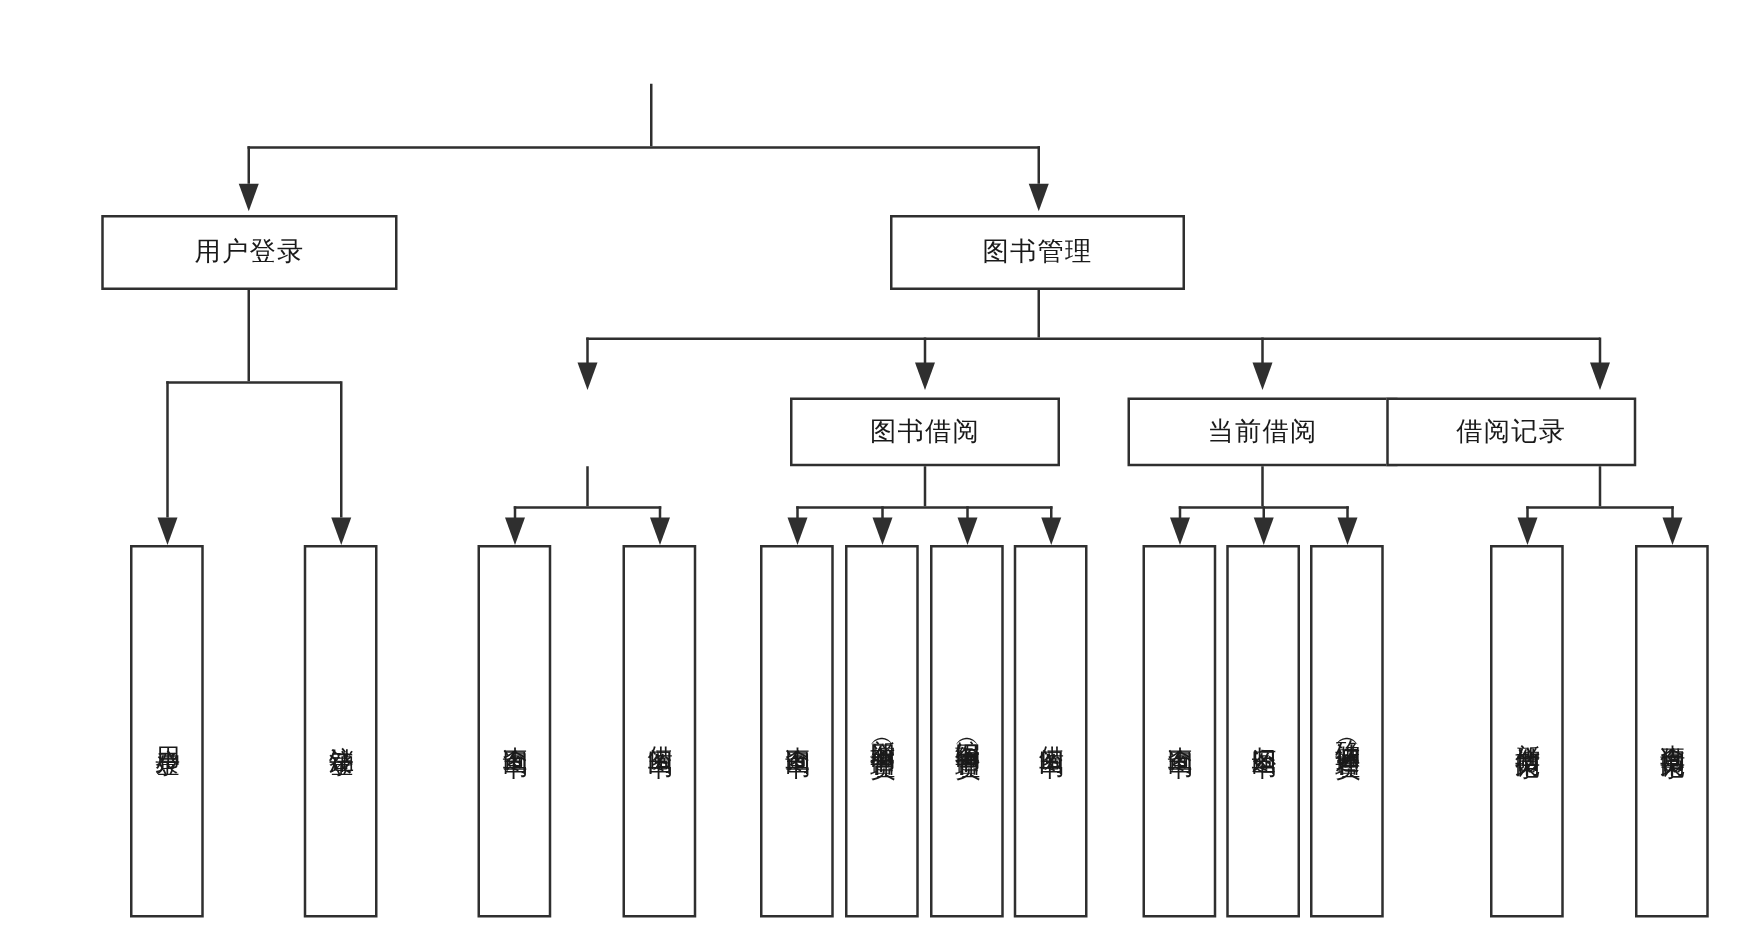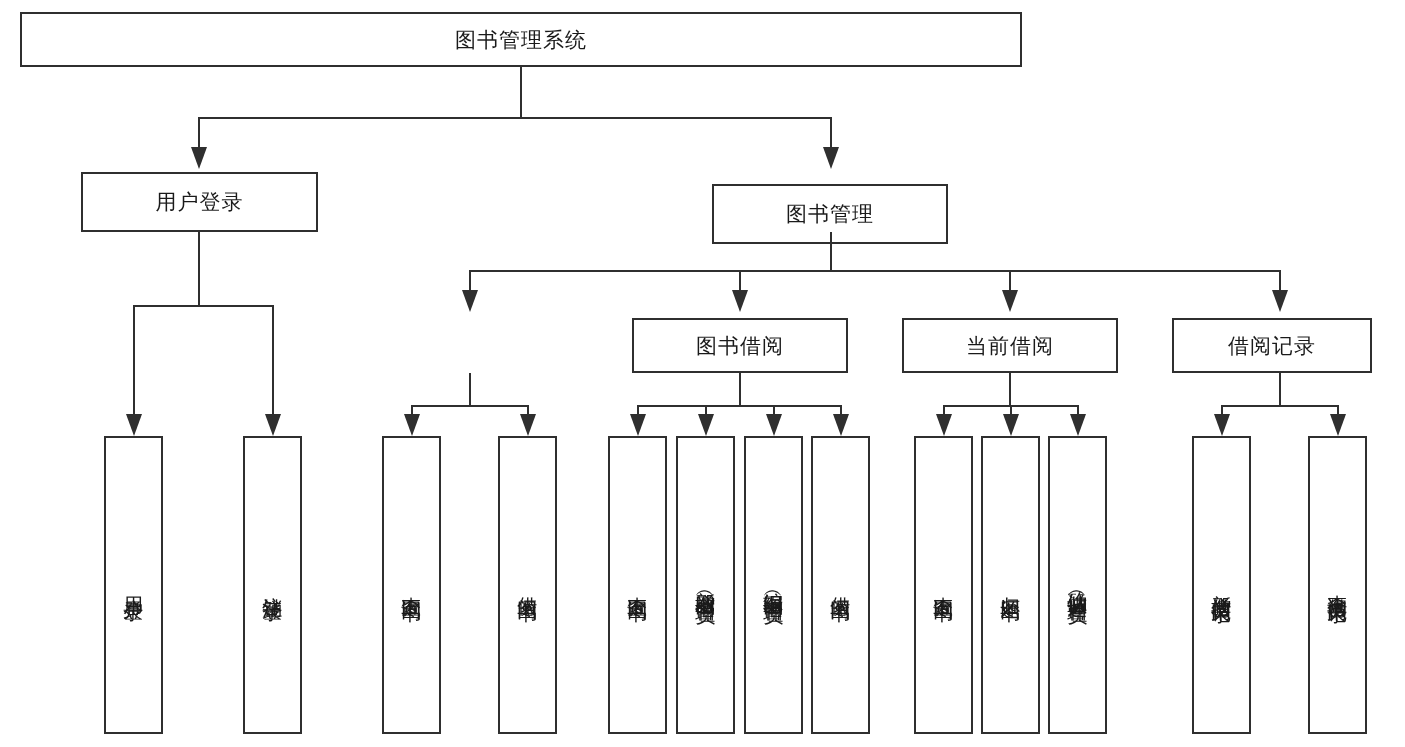--- a/index.html
+++ b/index.html
@@ -79,39 +79,36 @@
     letter-spacing: 0.5px;
     white-space: nowrap;
     user-select: none;
   }
 </style>
 </head>
 <body>
 
 <div id="canvas">
 
-  <div class="node root horizontal" style="left:20px; top:12px; width:1002px; height:55px;">
-    <span>图书管理系统</span>
-  </div>
 
   <div class="line-v" style="left:520px; top:67px; height:50px;"></div>
 
   <div class="line-h" style="left:198px; top:117px; width:634px;"></div>
 
   <div class="line-v" style="left:198px; top:117px; height:30px;"></div>
   <div class="arrow" style="left:191px; top:147px;"></div>
 
   <div class="line-v" style="left:830px; top:117px; height:30px;"></div>
   <div class="arrow" style="left:823px; top:147px;"></div>
 
   <div class="node horizontal" style="left:81px; top:172px; width:237px; height:60px;">
     <span>用户登录</span>
   </div>
 
-  <div class="node horizontal" style="left:712px; top:184px; width:236px; height:60px;">
+  <div class="node horizontal" style="left:712px; top:172px; width:236px; height:60px;">
     <span>图书管理</span>
   </div>
 
   <div class="line-v" style="left:198px; top:232px; height:73px;"></div>
   <div class="line-h" style="left:133px; top:305px; width:140px;"></div>
   <div class="line-v" style="left:133px; top:305px; height:109px;"></div>
   <div class="arrow" style="left:126px; top:414px;"></div>
   <div class="line-v" style="left:272px; top:305px; height:109px;"></div>
   <div class="arrow" style="left:265px; top:414px;"></div>
 
@@ -132,21 +129,21 @@
 
 
   <div class="node horizontal" style="left:902px; top:318px; width:216px; height:55px;">
     <span>当前借阅</span>
   </div>
 
   <div class="node horizontal" style="left:632px; top:318px; width:216px; height:55px;">
     <span>图书借阅</span>
   </div>
 
-  <div class="node horizontal" style="left:1172px; top:318px; width:200px; height:55px;">
+  <div class="node horizontal" style="left:1109px; top:318px; width:200px; height:55px;">
     <span>借阅记录</span>
   </div>
 
   <div class="line-v" style="left:469px; top:373px; height:32px;"></div>
   <div class="line-h" style="left:411px; top:405px; width:118px;"></div>
   <div class="line-v" style="left:411px; top:405px; height:11px;"></div>
   <div class="arrow" style="left:404px; top:414px;"></div>
   <div class="line-v" style="left:527px; top:405px; height:11px;"></div>
   <div class="arrow" style="left:520px; top:414px;"></div>
 

